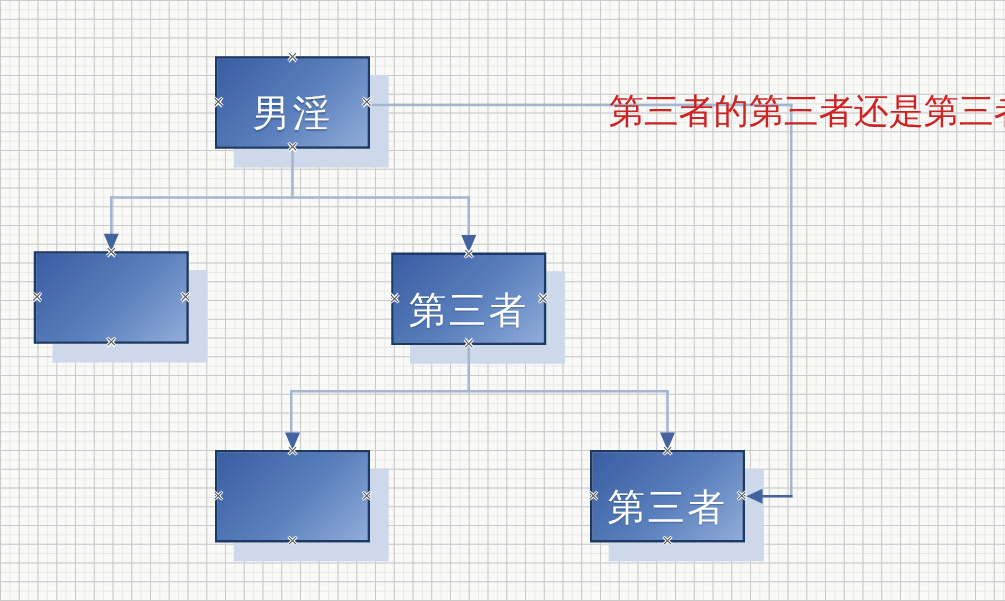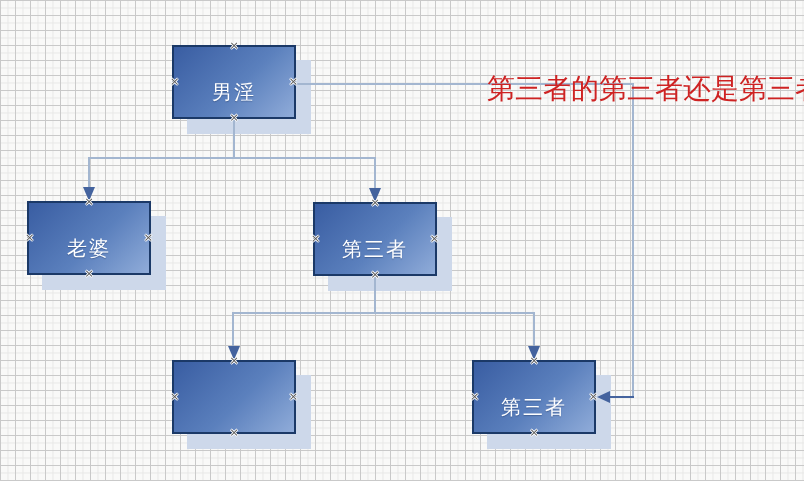--- a/index.html
+++ b/index.html
@@ -17,21 +17,21 @@
   }
 
   .shape{
     position:absolute;width:124px;height:74px;box-sizing:border-box;
     background:linear-gradient(135deg,#395da2 0%,#5b80bd 55%,#90acd9 100%);
     border:2px solid #1b3967;
     box-shadow:15px 15px 0 0 #cdd8ea;
     display:flex;align-items:center;justify-content:center;
   }
   .shape .lbl{
-    color:#ffffff;font-size:20px;line-height:1;letter-spacing:2px;
+    color:#ffffff;font-size:30px;line-height:1;letter-spacing:2px;
     text-shadow:0 1px 1px rgba(20,40,80,.35);white-space:nowrap;margin-top:20px;
   }
 
   
   .cp{
     position:absolute;z-index:9;color:#5a5a5a;font-size:11px;line-height:8px;
     font-family:"DejaVu Sans","Liberation Sans",sans-serif;
     text-shadow:-1px 0 0 #fff,1px 0 0 #fff,0 -1px 0 #fff,0 1px 0 #fff;
     pointer-events:none;
   }
@@ -67,21 +67,20 @@
 
   <div class="shape" id="shape-man">
     <span class="lbl">男淫</span>
     <span class="cp cp-t">×</span>
     <span class="cp cp-b">×</span>
     <span class="cp cp-l">×</span>
     <span class="cp cp-r">×</span>
   </div>
 
   <div class="shape" id="shape-wife">
-    <span class="lbl">老婆</span>
     <span class="cp cp-t">×</span>
     <span class="cp cp-b">×</span>
     <span class="cp cp-l">×</span>
     <span class="cp cp-r">×</span>
   </div>
 
   <div class="shape" id="shape-mistress">
     <span class="lbl">第三者</span>
     <span class="cp cp-t">×</span>
     <span class="cp cp-b">×</span>

